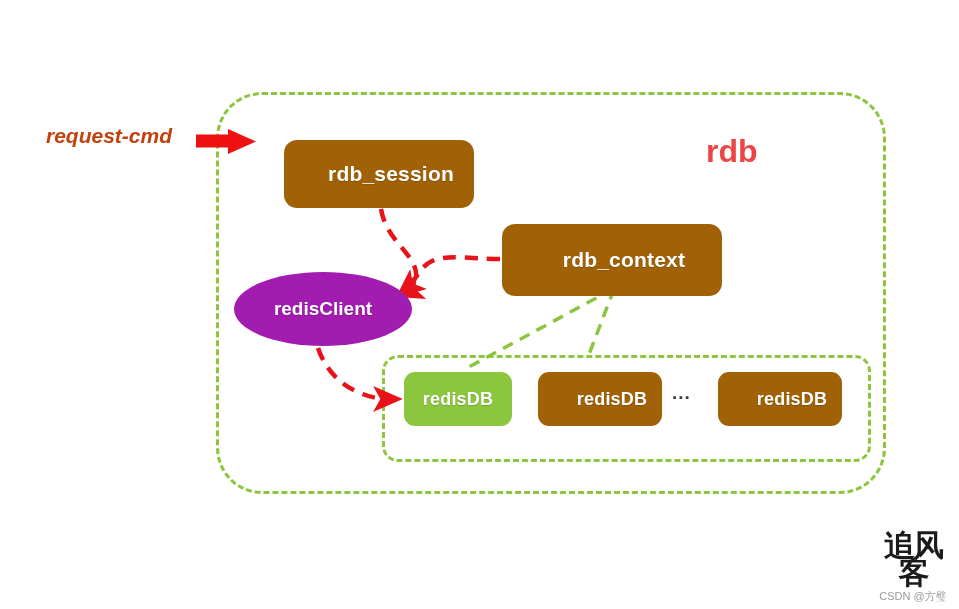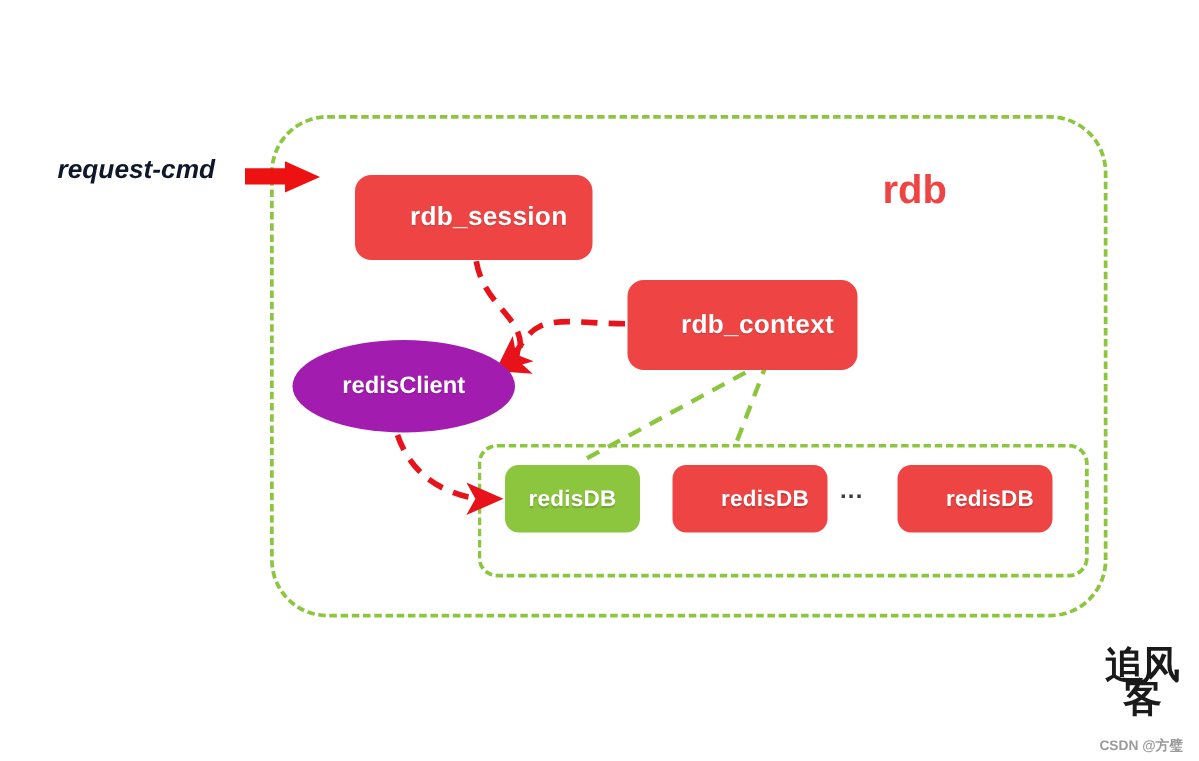--- a/index.html
+++ b/index.html
@@ -44,32 +44,32 @@
     box-sizing: border-box;
     display: flex;
     align-items: center;
     justify-content: center;
     color: #ffffff;
     font-weight: bold;
     letter-spacing: .2px;
     text-shadow: 0 1px 1px rgba(0,0,0,.18);
     border-radius: 12px;
   }
-  .node.gray  { background: #ef4444; padding-left: 24px; }
+  .node.gray  { background: #a16207; padding-left: 24px; }
   .node.green { background: #8CC63F; }
 
   #rdb-session {
     left: 284px; top: 140px;
     width: 190px; height: 68px;
     font-size: 21px;
     border-radius: 13px;
   }
   #rdb-context {
     left: 502px; top: 224px;
-    width: 184px; height: 72px;
+    width: 220px; height: 72px;
     font-size: 21px;
     border-radius: 13px;
   }
   #redis-db-0 {
     left: 404px; top: 372px;
     width: 108px; height: 54px;
     font-size: 18px;
     border-radius: 11px;
   }
   #redis-db-1 {
@@ -99,21 +99,21 @@
     font-size: 19px;
     text-shadow: 0 1px 1px rgba(0,0,0,.18);
   }
   
   #request-cmd-label {
     position: absolute;
     left: 46px; top: 124px;
     font-size: 21px;
     font-weight: bold;
     font-style: italic;
-    color: #0f172a;
+    color: #c2410c;
     white-space: nowrap;
   }
   #rdb-label {
     position: absolute;
     left: 706px; top: 133px;
     font-size: 32px;
     font-weight: bold;
     color: #ef4444;
     white-space: nowrap;
   }
@@ -147,25 +147,24 @@
     font-family: "DejaVu Serif", serif;
     font-size: 31px;
     line-height: 27px;
     color: #1a1a1a;
     text-align: center;
     font-weight: bold;
     letter-spacing: -2px;
     margin-top: 28px;
   }
   #watermark-caption {
-    margin-top: 16px;
+    margin-top: 3px;
     font-size: 11px;
     color: #9a9a9a;
     white-space: nowrap;
-    font-weight: bold;
   }
 </style>
 </head>
 <body>
 
 <div id="stage">
 
   <div class="outer-container"></div>
 
   <div class="inner-container"></div>

